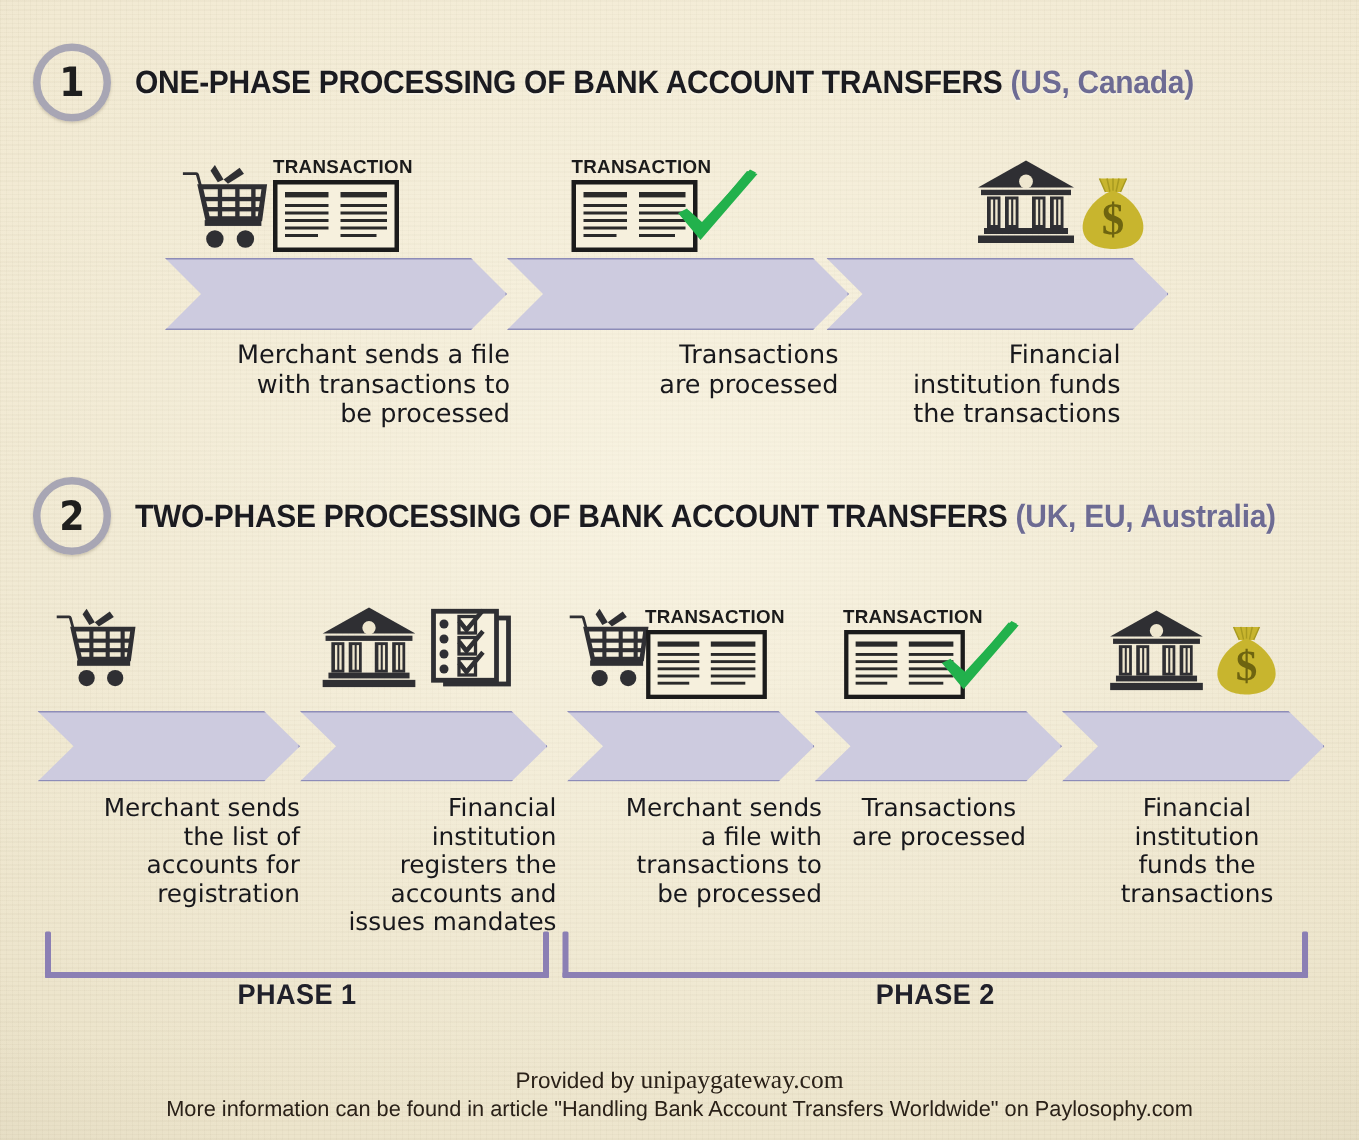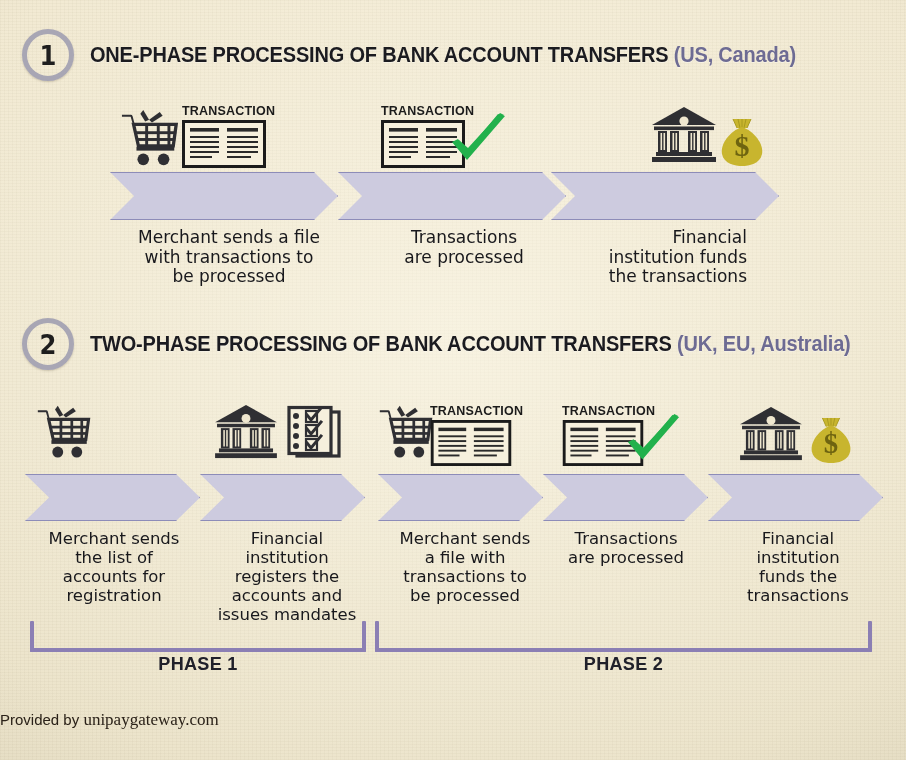--- a/index.html
+++ b/index.html
@@ -57,21 +57,21 @@
   .cap{
     position:absolute;
     font-family:"DejaVu Sans", sans-serif;
     font-size:17px;
     line-height:19.5px;
     color:#18181c;
     white-space:pre-line;
   }
   .cap.c{text-align:center;}
   .cap.r{text-align:right;}
-  .cap.l{text-align:center;}
+  .cap.l{text-align:right;}
   .cap.sm{font-size:16.5px;line-height:19px;}
 
   
   .icn{position:absolute;}
 
   
   .bracket{position:absolute;}
   .bracket i{position:absolute;background:#8b7fb4;display:block;}
   .bracket .bot{height:4px;left:0;right:0;bottom:0;border-radius:1px;}
   .bracket .lft{width:4px;left:0;top:0;bottom:0;border-radius:1px;}
@@ -79,21 +79,21 @@
   .phase-label{
     position:absolute;
     font-family:"Liberation Sans", sans-serif;
     font-weight:bold;font-size:19px;color:#20202a;
     text-align:center;letter-spacing:0.3px;
     transform:scaleX(0.95);
   }
 
   
   .foot{
-    position:absolute;left:0;right:0;
+    position:absolute;left:0;right:0;text-align:center;
     font-family:"Liberation Sans", sans-serif;
     color:#2a2118;
   }
   .foot1{font-size:15px;}
   .foot1 .site{font-family:"Liberation Serif", serif;font-size:17px;}
   .foot2{font-size:14.5px;}
 
   
   svg{display:block;overflow:visible;}
 </style>
@@ -439,14 +439,15 @@
   <div class="bracket" style="left:375px;top:621px;width:497px;height:31px;">
     <i class="lft"></i>
       <i class="rgt"></i>
       <i class="bot"></i>
   </div>
   <div class="phase-label" style="left:375px;top:653px;width:497px;">PHASE 2</div>
 
   <div class="foot foot1" style="top:710px;">
     <span>Provided by </span><span class="site">unipaygateway.com</span>
   </div>
+  <div class="foot foot2" style="top:732px;">More information can be found in article "Handling Bank Account Transfers Worldwide" on Paylosophy.com</div>
 
 </div>
 
 </body></html>

